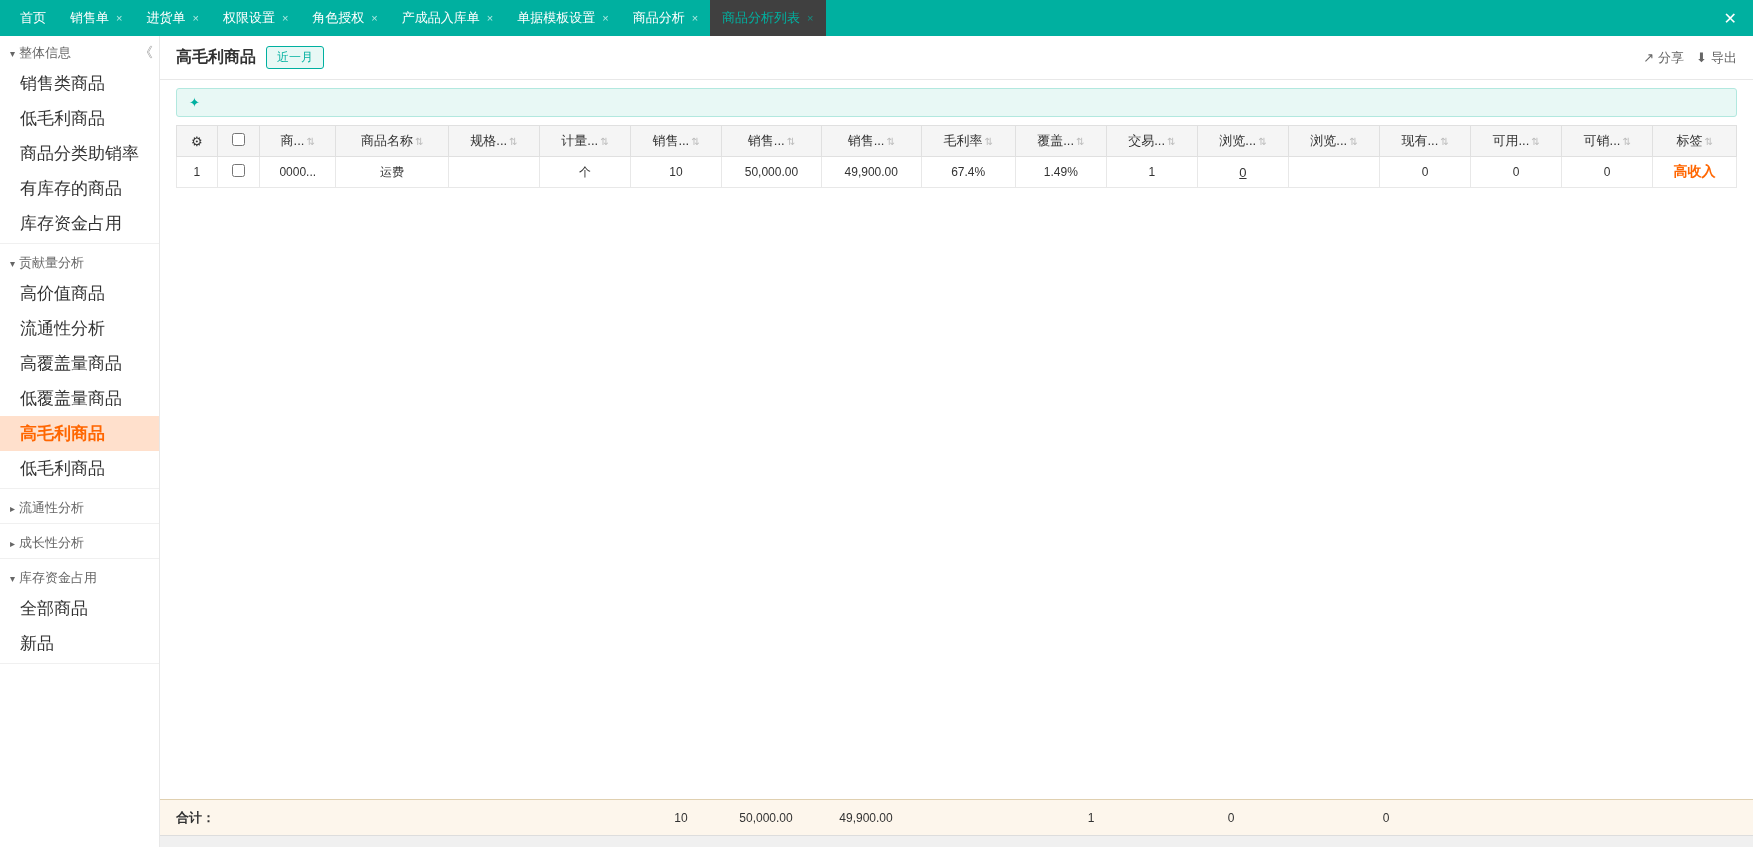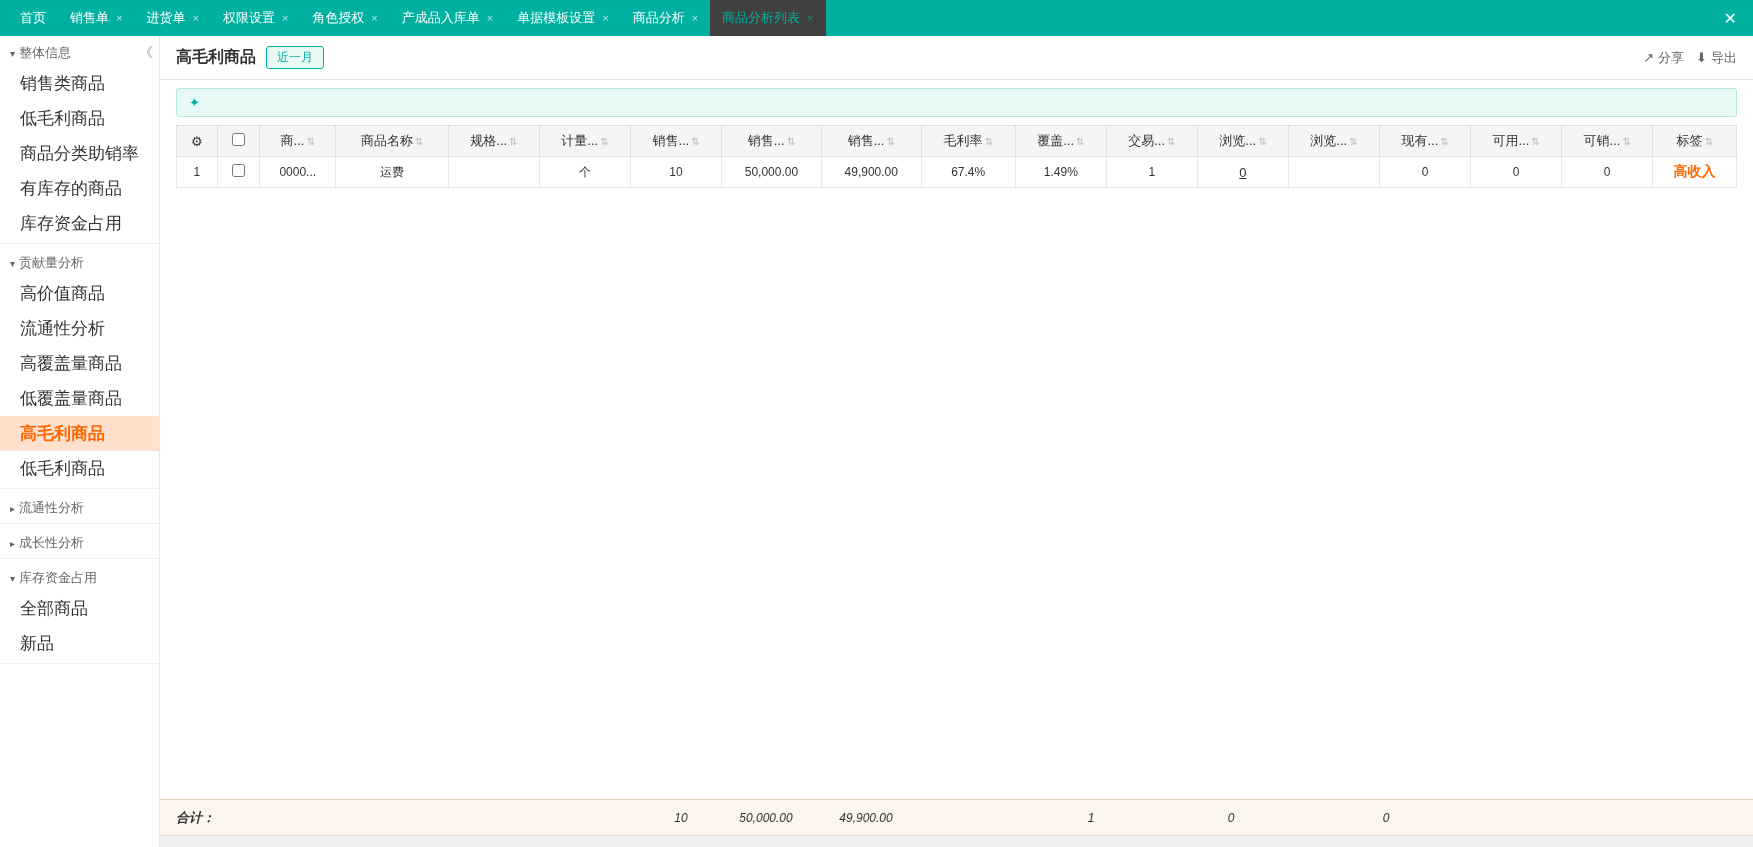--- a/index.html
+++ b/index.html
@@ -201,21 +201,20 @@
     .footer-total {
       height: 36px;
       background: #fdf6ec;
       border-top: 1px solid #e0d0b0;
       display: flex;
       align-items: center;
       padding: 0 16px;
       font-size: 13px;
       color: #333;
       gap: 0;
-      font-style: italic;
     }
     .footer-total .total-label {
       font-weight: bold;
       min-width: 80px;
     }
     .footer-total .total-cells {
       display: flex;
       flex: 1;
       align-items: center;
     }

